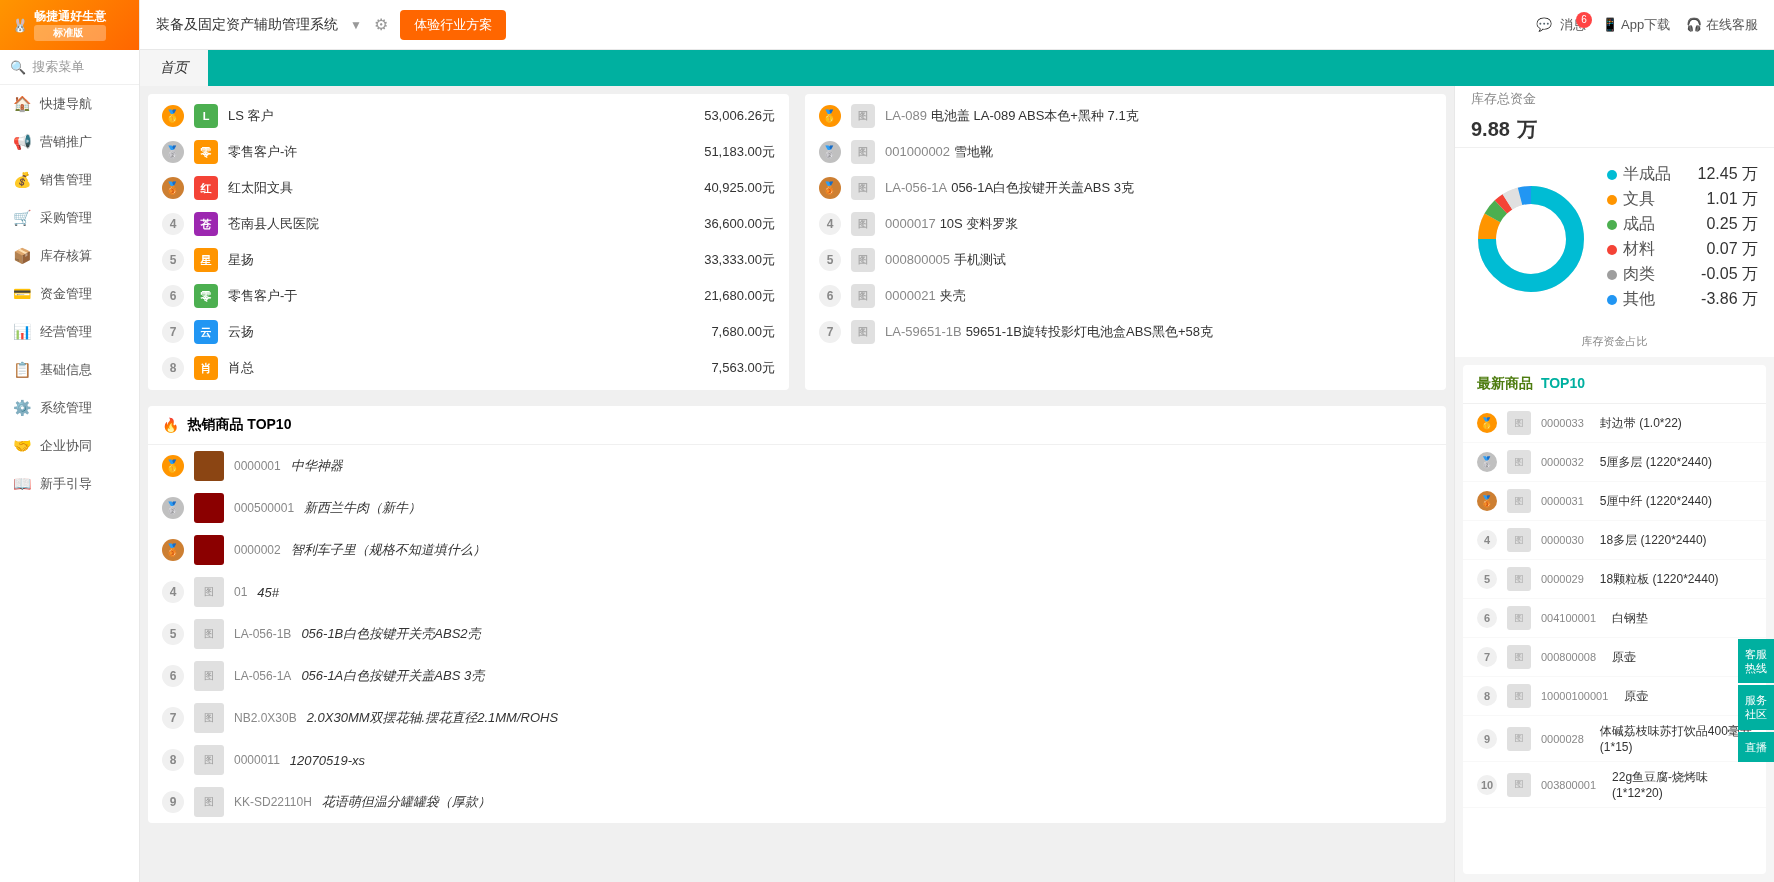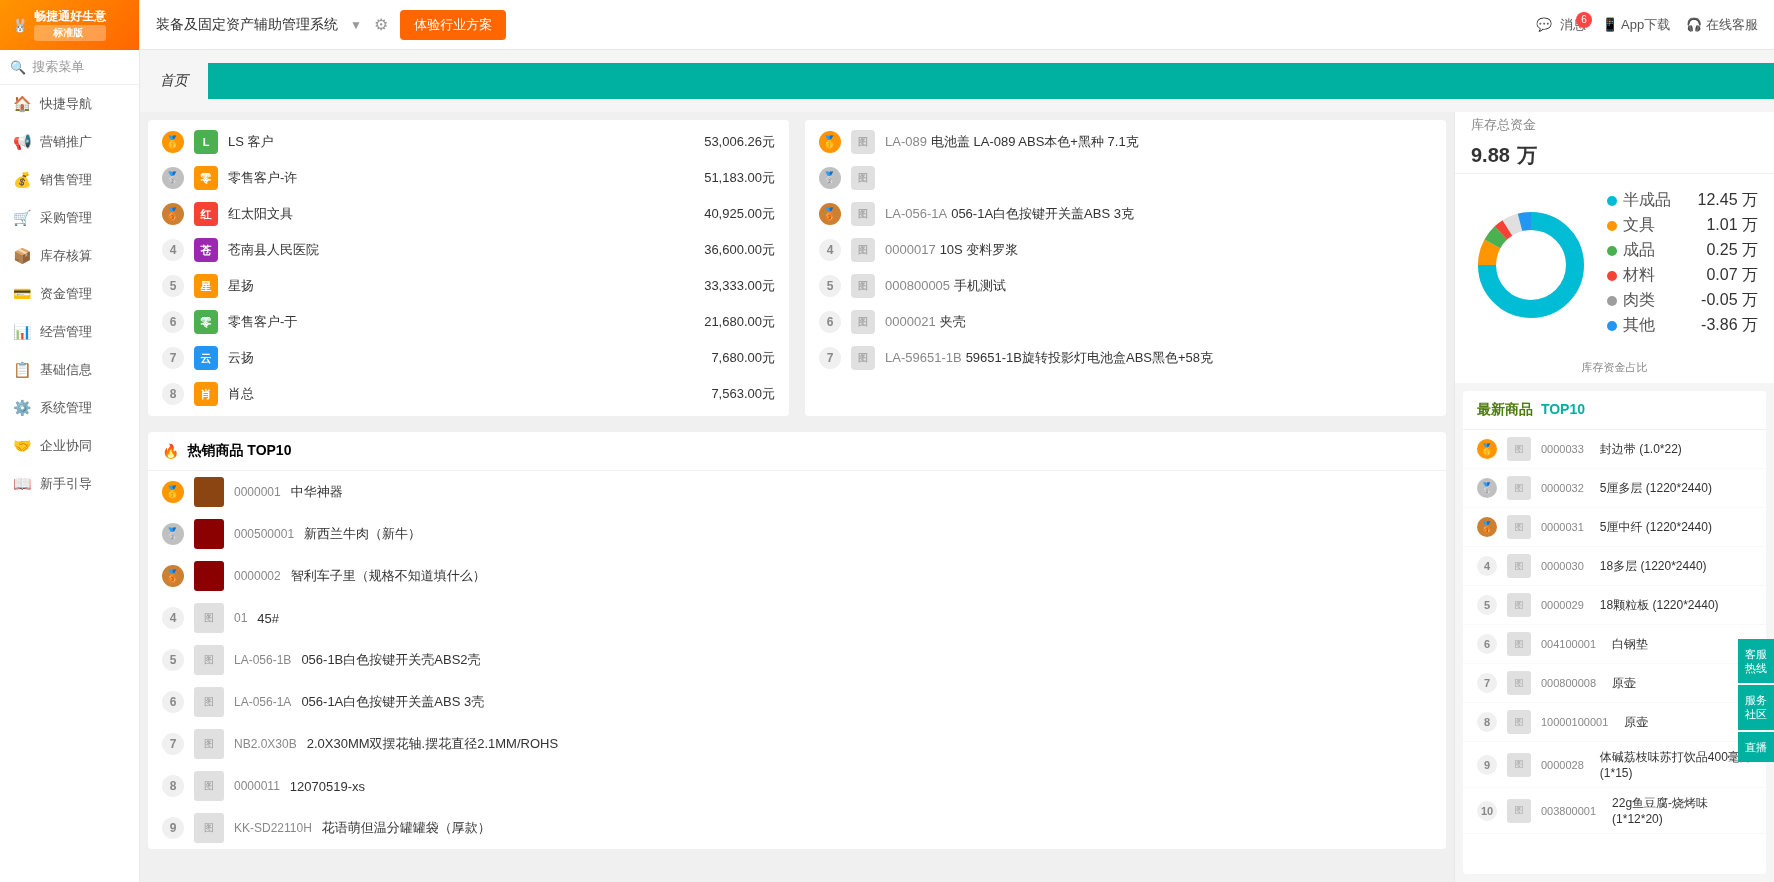--- a/index.html
+++ b/index.html
@@ -54,21 +54,20 @@
     }
     .sidebar-item-icon { width: 18px; height: 18px; display: flex; align-items: center; justify-content: center; color: #888; font-size: 15px; }
 
     
     .main-area {
       flex: 1;
       display: flex;
       flex-direction: column;
       height: 882px;
       overflow: hidden;
-      gap: 13px;
     }
     .header {
       background: #fff;
       border-bottom: 1px solid #e8e8e8;
       height: 50px;
       display: flex;
       align-items: center;
       padding: 0 16px;
       gap: 12px;
     }
@@ -225,21 +224,21 @@
       background: #e0e0e0;
       flex-shrink: 0;
       display: flex;
       align-items: center;
       justify-content: center;
       font-size: 10px;
       color: #999;
       overflow: hidden;
     }
     .product-code { color: #888; font-size: 12px; }
-    .product-name { color: #333; }
+    .product-name { color: #333; font-style: italic; }
 
     
     .two-col { display: flex; gap: 0; }
 
     
     .right-panel {
       width: 320px;
       background: #f5f5f5;
       border-left: 1px solid #e8e8e8;
       display: flex;
@@ -518,20 +517,21 @@
         <div class="panel panel-left">
           <div class="rank-list" id="hot-goods-list">
               <div class="rank-item">
     <span class="rank-num gold">🥇</span>
     <span class="rank-avatar" style="background:#e0e0e0;color:#aaa;font-size:10px">图</span>
     <span class="rank-name"><span style="color:#888;margin-right:4px">LA-089</span>电池盖 LA-089 ABS本色+黑种 7.1克</span>
   </div>
               <div class="rank-item">
     <span class="rank-num silver">🥈</span>
     <span class="rank-avatar" style="background:#e0e0e0;color:#aaa;font-size:10px">图</span>
+    <span class="rank-name"><span style="color:#888;margin-right:4px">001000002</span>雪地靴</span>
   </div>
               <div class="rank-item">
     <span class="rank-num bronze">🥉</span>
     <span class="rank-avatar" style="background:#e0e0e0;color:#aaa;font-size:10px">图</span>
     <span class="rank-name"><span style="color:#888;margin-right:4px">LA-056-1A</span>056-1A白色按键开关盖ABS 3克</span>
   </div>
               <div class="rank-item">
     <span class="rank-num normal">4</span>
     <span class="rank-avatar" style="background:#e0e0e0;color:#aaa;font-size:10px">图</span>
     <span class="rank-name"><span style="color:#888;margin-right:4px">0000017</span>10S 变料罗浆</span>

